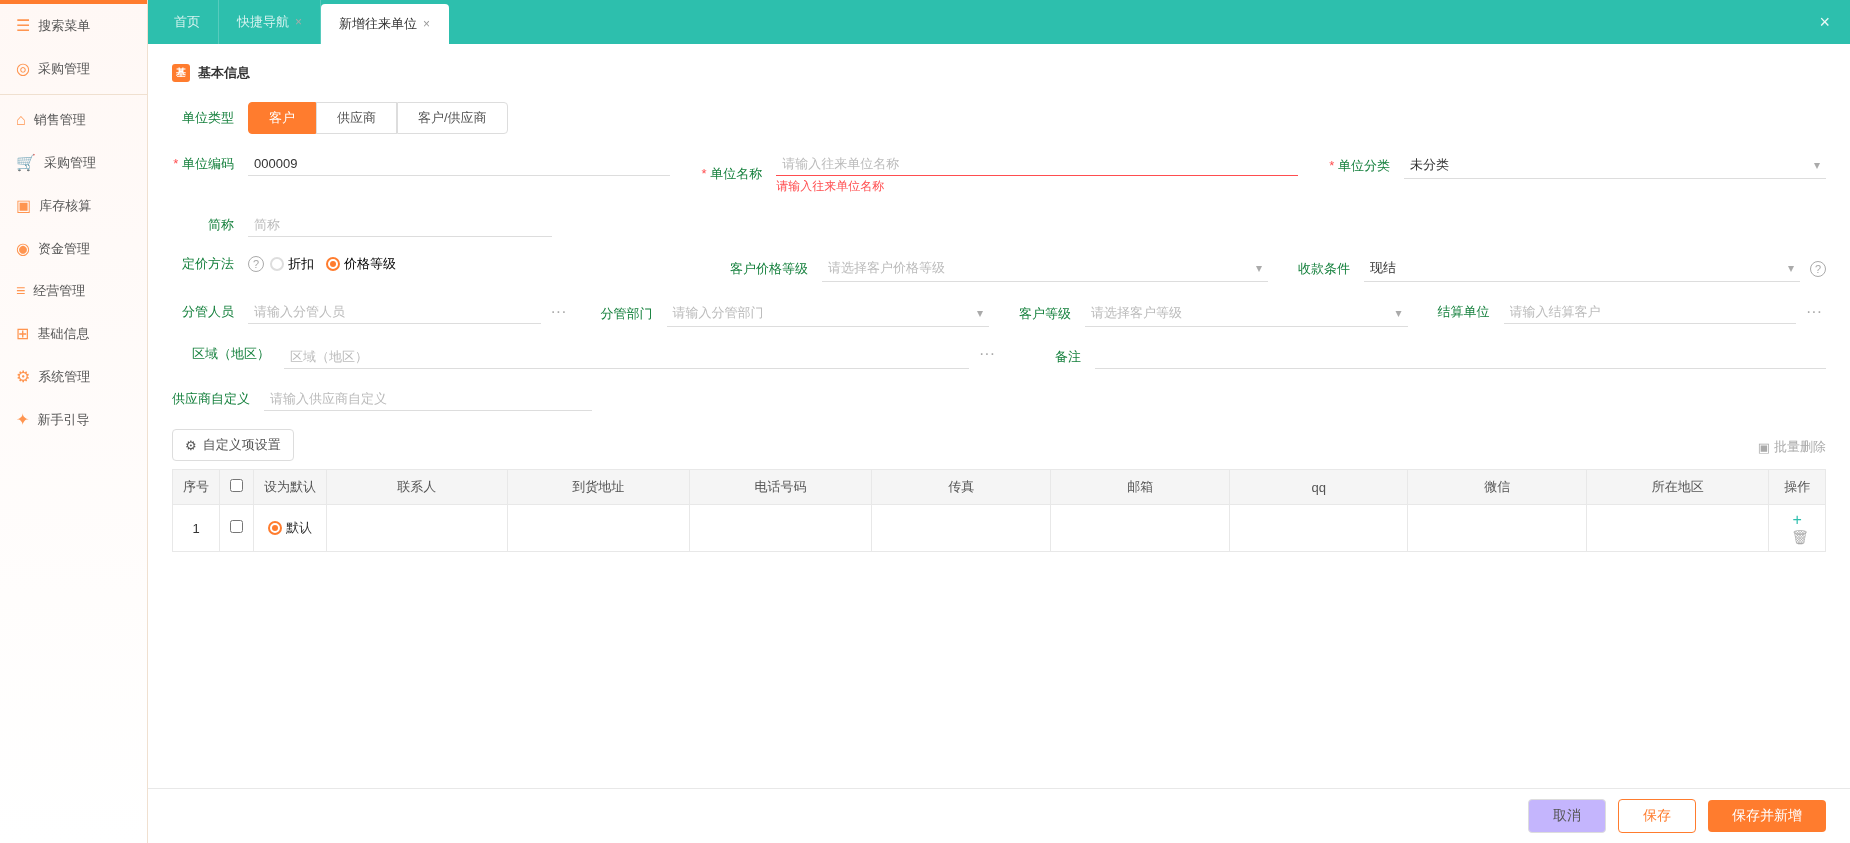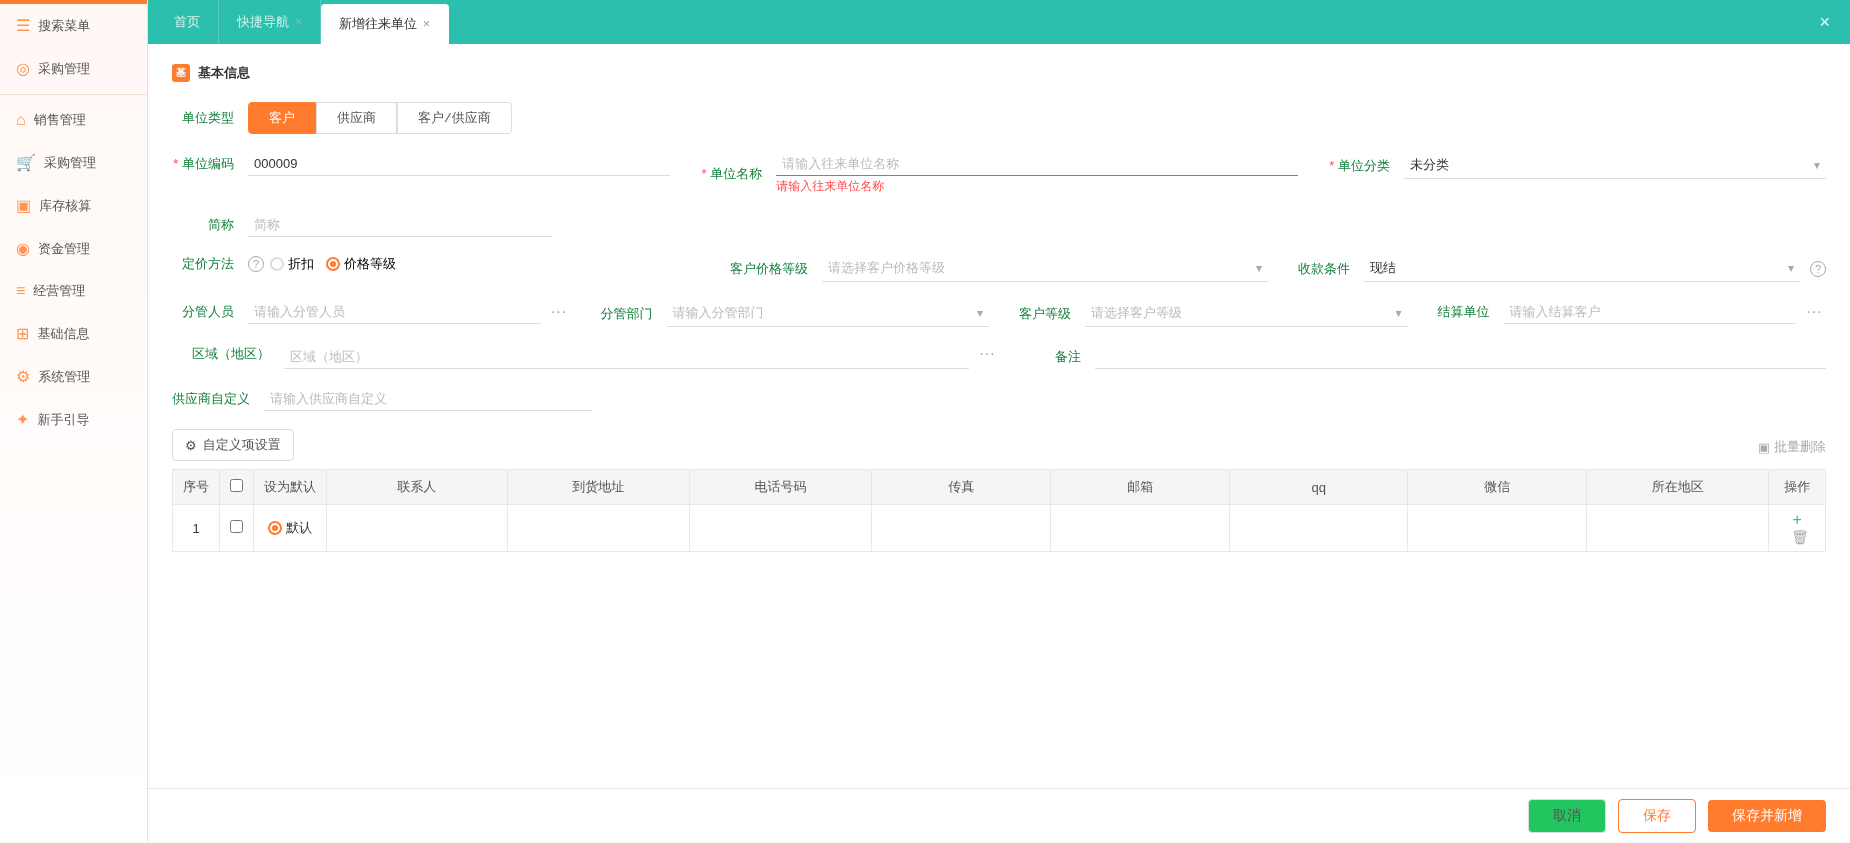--- a/index.html
+++ b/index.html
@@ -120,21 +120,21 @@
       cursor: pointer;
       color: #555;
       font-size: 13px;
     }
     .unit-type-btn.active {
       background: #ff7c2e;
       color: #fff;
       border-color: #ff7c2e;
     }
     .unit-type-btn:first-child { border-radius: 4px 0 0 4px; }
-    .unit-type-btn:last-child { border-radius: 0 4px 4px 0; font-family: Liberation Mono, monospace; }
+    .unit-type-btn:last-child { border-radius: 0 4px 4px 0; }
 
     
     .form-row {
       display: flex;
       align-items: flex-start;
       margin-bottom: 18px;
       gap: 0;
     }
     .form-field {
       display: flex;
@@ -279,21 +279,21 @@
       justify-content: flex-end;
       align-items: center;
       padding: 10px 24px;
       background: #fff;
       border-top: 1px solid #e8e8e8;
       gap: 12px;
     }
     .btn-cancel {
       padding: 7px 24px;
       border: 1px solid #ddd;
-      background: #22c55e;
+      background: #c4b5fd;
       cursor: pointer;
       border-radius: 4px;
       color: #555;
       font-size: 14px;
     }
     .btn-save {
       padding: 7px 24px;
       border: 1px solid #ff7c2e;
       background: #fff;
       cursor: pointer;

